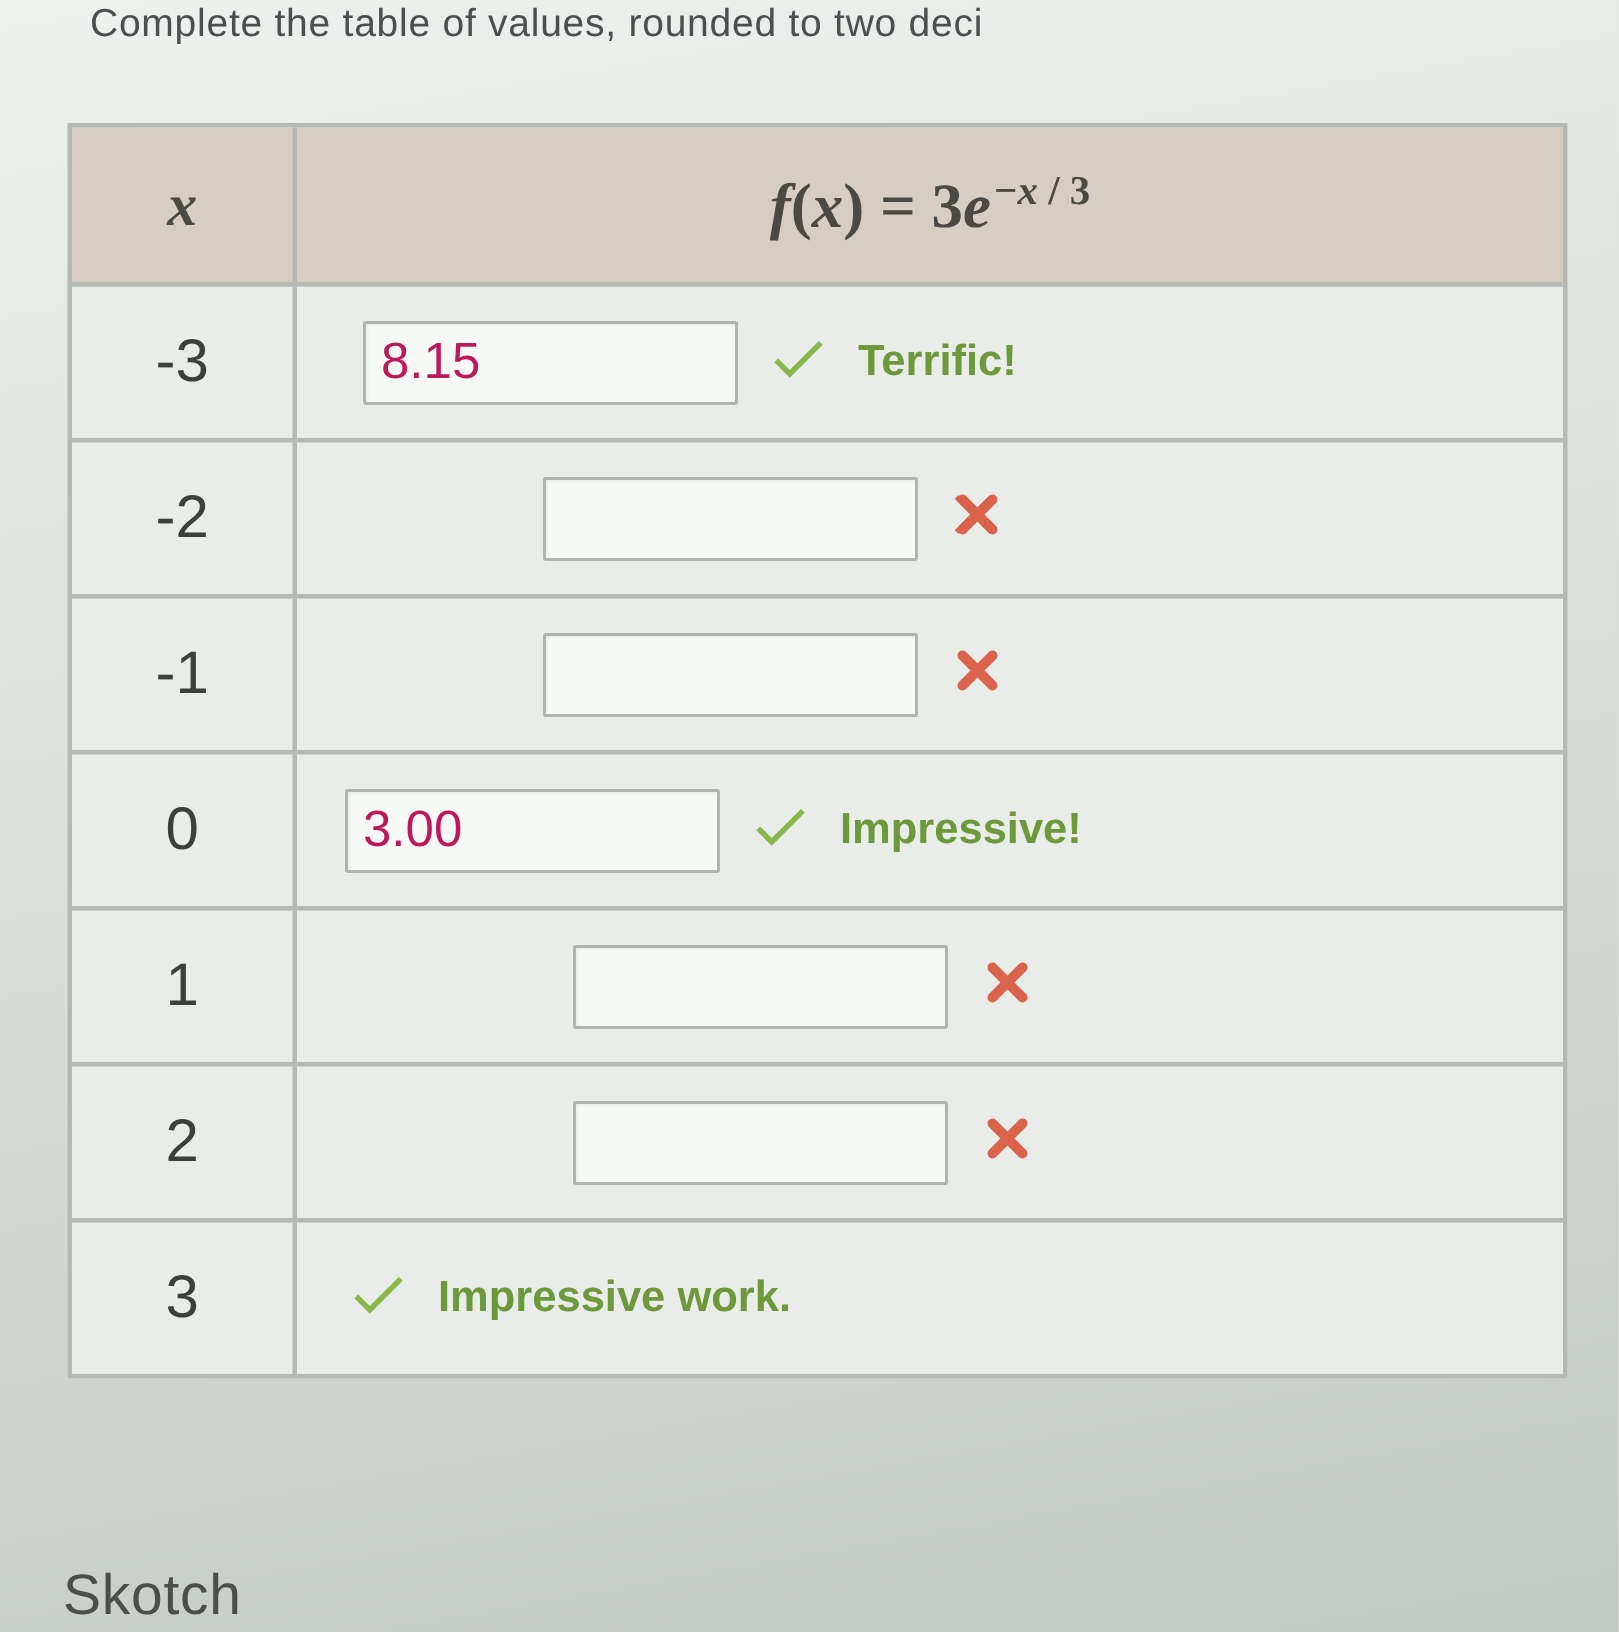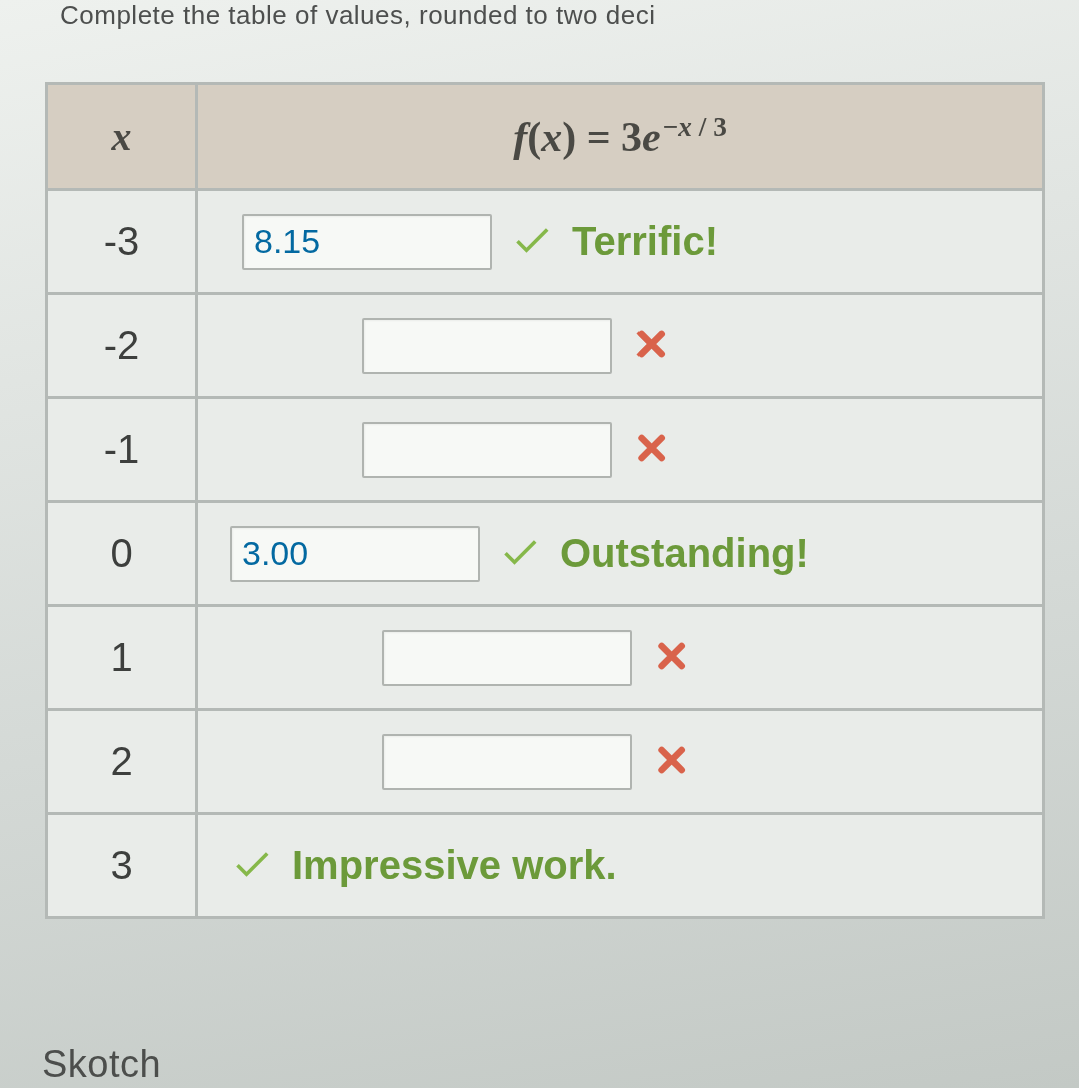--- a/index.html
+++ b/index.html
@@ -82,37 +82,37 @@
     margin-left: 2px;
     font-weight: bold;
   }
   .formula .ital { font-style: italic; }
   .answer-box {
     height: 56px;
     min-width: 250px;
     border: 2px solid #b0b4b0;
     background: #f7f9f6;
     font-size: 34px;
-    color: #0369a1;
+    color: #be185d;
     padding: 16px 10px;
     display: flex;
     align-items: center;
     border-radius: 2px;
     box-shadow: inset 1px 1px 2px rgba(0,0,0,0.05);
   }
   .answer-box.empty { min-width: 250px; }
   .feedback-icon {
     margin-left: 18px;
     flex: 0 0 auto;
   }
   .check svg { width: 44px; height: 44px; }
   .cross svg { width: 40px; height: 40px; }
   .feedback-text {
     margin-left: 18px;
-    font-size: 40px;
+    font-size: 29px;
     font-weight: bold;
     color: #6c9a3a;
     font-family: Verdana, sans-serif;
   }
   .row[data-idx="0"] .answer-box { margin-left: 30px; }
   .row[data-idx="1"] .answer-box { margin-left: 150px; }
   .row[data-idx="2"] .answer-box { margin-left: 150px; }
   .row[data-idx="3"] .answer-box { margin-left: 18px; }
   .row[data-idx="4"] .answer-box { margin-left: 170px; }
   .row[data-idx="5"] .answer-box { margin-left: 170px; }
@@ -185,21 +185,21 @@
 
     <div class="row" data-idx="3">
       <div class="col-x">0</div>
       <div class="col-f">
         <div class="answer-box">3.00</div>
         <span class="feedback-icon check">
           <svg viewBox="0 0 24 24">
               <path fill="#86b84a" d="M9 16.2 4.8 12l-1.4 1.4L9 19 21 7l-1.4-1.4z"></path>
             </svg>
         </span>
-        <span class="feedback-text">Outstanding!</span>
+        <span class="feedback-text">Impressive!</span>
       </div>
     </div>
 
     <div class="row" data-idx="4">
       <div class="col-x">1</div>
       <div class="col-f">
         <div class="answer-box empty"></div>
         <span class="feedback-icon cross">
           <svg viewBox="0 0 24 24">
               <path d="M6 4l12 12m0-12L6 16" stroke="#d9634b" stroke-width="4" stroke-linecap="round" fill="none" transform="translate(1 2)"></path>

